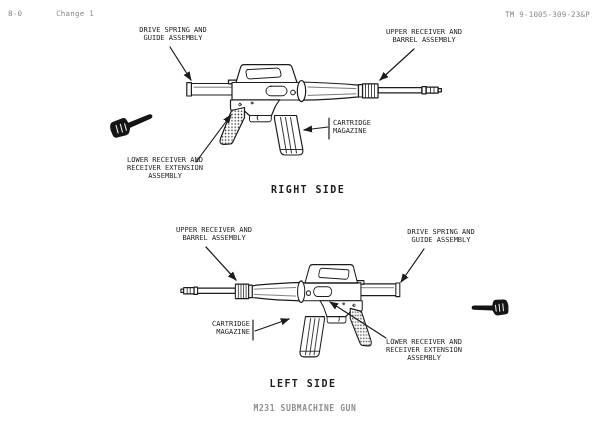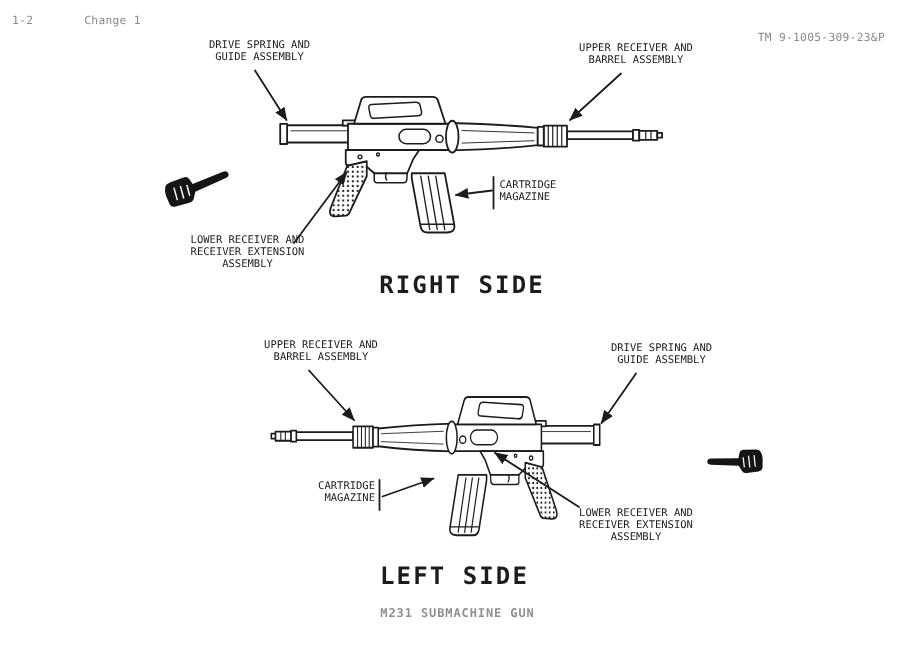--- a/index.html
+++ b/index.html
@@ -9,29 +9,29 @@
     font-family:"DejaVu Sans Mono","Liberation Mono",monospace;
   }
   .art{position:absolute;left:0;top:0;z-index:1;}
   .txt{position:absolute;z-index:2;white-space:nowrap;}
   .hdr{
     font-size:7.5px;line-height:9px;color:#8a8a8a;letter-spacing:.2px;
     font-weight:normal;
   }
   #hdr-left{left:8px;top:9px;}
   #hdr-left .chg{margin-left:34px;}
-  #hdr-right{right:10px;top:20px;margin-left:24px;}
+  #hdr-right{right:10px;top:10px;margin-left:24px;}
   .lbl{
     font-size:7px;line-height:8.2px;font-weight:normal;color:#1c1c1c;
     text-align:center;transform:translateX(-50%);
   }
   .lbl.anchor-left{transform:none;text-align:left;}
   .lbl.anchor-right{transform:none;text-align:right;}
   .cap{
-    font-size:16px;line-height:11px;font-weight:bold;color:#1c1c1c;
+    font-size:10px;line-height:11px;font-weight:bold;color:#1c1c1c;
     letter-spacing:1.4px;text-align:center;transform:translateX(-50%);
   }
   .figcap{
     font-size:8px;line-height:9px;font-weight:bold;color:#8f8f8f;
     letter-spacing:.6px;text-align:left;transform:translateX(-50%);
   }
   #lbl-ds-top{left:173px;top:26px;}
   #lbl-ur-top{left:424px;top:28px;}
   #lbl-lr-top{left:165px;top:156px;}
   #lbl-cm-top{left:333px;top:119px;}
@@ -40,21 +40,21 @@
   #lbl-ds-bot{left:441px;top:228px;}
   #lbl-cm-bot{right:350px;top:320px;}
   #lbl-lr-bot{left:424px;top:338px;}
   #cap-left-side{left:303px;top:378px;text-align:center;}
   #fig-caption{left:305px;top:404px;}
 </style>
 </head>
 <body>
 
 <div class="txt hdr" id="hdr-left">
-  <span>1-2</span><span class="chg">Change 1</span>
+  <span>8-0</span><span class="chg">Change 1</span>
 </div>
 <div class="txt hdr" id="hdr-right">TM 9-1005-309-23&amp;P</div>
 
 <svg class="art" width="600" height="430" viewBox="0 0 600 430">
   <defs>
     <pattern id="grip-chk" width="3.2" height="3.2" patternUnits="userSpaceOnUse">
       <rect width="3.2" height="3.2" fill="#ffffff"></rect>
       <circle cx="1.2" cy="1.2" r="0.75" fill="#1c1c1c"></circle>
     </pattern>
     <marker id="ah" markerUnits="userSpaceOnUse" markerWidth="10" markerHeight="8" refX="8.2" refY="4" orient="auto">

